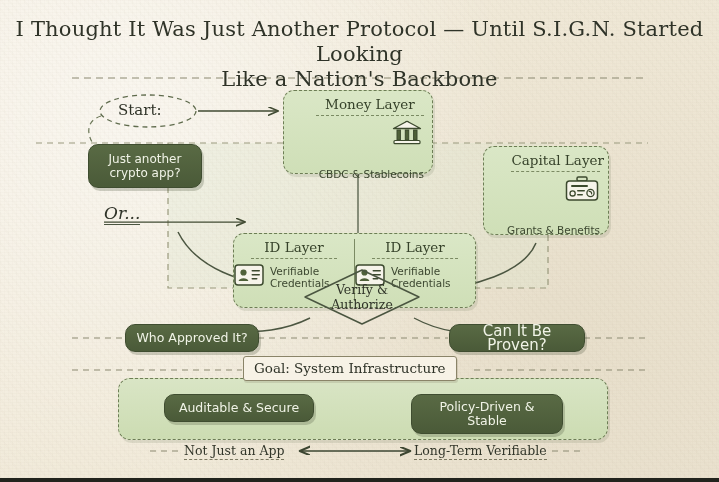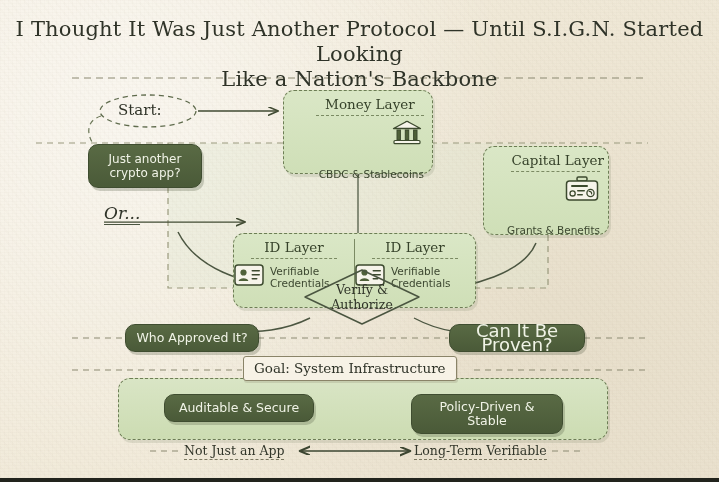--- a/index.html
+++ b/index.html
@@ -285,21 +285,21 @@
                 font-family:'DejaVu Serif', serif; font-size:12.5px; line-height:15px; color:#2f3328;">
       <span>Verify &amp;</span>
       <span>Authorize</span>
     </div>
   </div>
 
   <div class="node pill" style="left:125px; top:324px; width:134px; height:28px; font-size:12.5px;">
     <span>Who Approved It?</span>
   </div>
 
-  <div class="node pill" style="left:449px; top:324px; width:136px; height:28px; font-size:18px;">
+  <div class="node pill" style="left:449px; top:324px; width:136px; height:28px; font-size:15px;">
     <span>Can It Be Proven?</span>
   </div>
 
   <div class="bigpanel" style="left:118px; top:378px; width:488px; height:60px;"></div>
 
   <div class="goaltag" style="left:243px; top:356px;">Goal: System Infrastructure</div>
 
   <div class="node pill" style="left:164px; top:394px; width:150px; height:28px; font-size:12.5px;">
     <span>Auditable &amp; Secure</span>
   </div>

